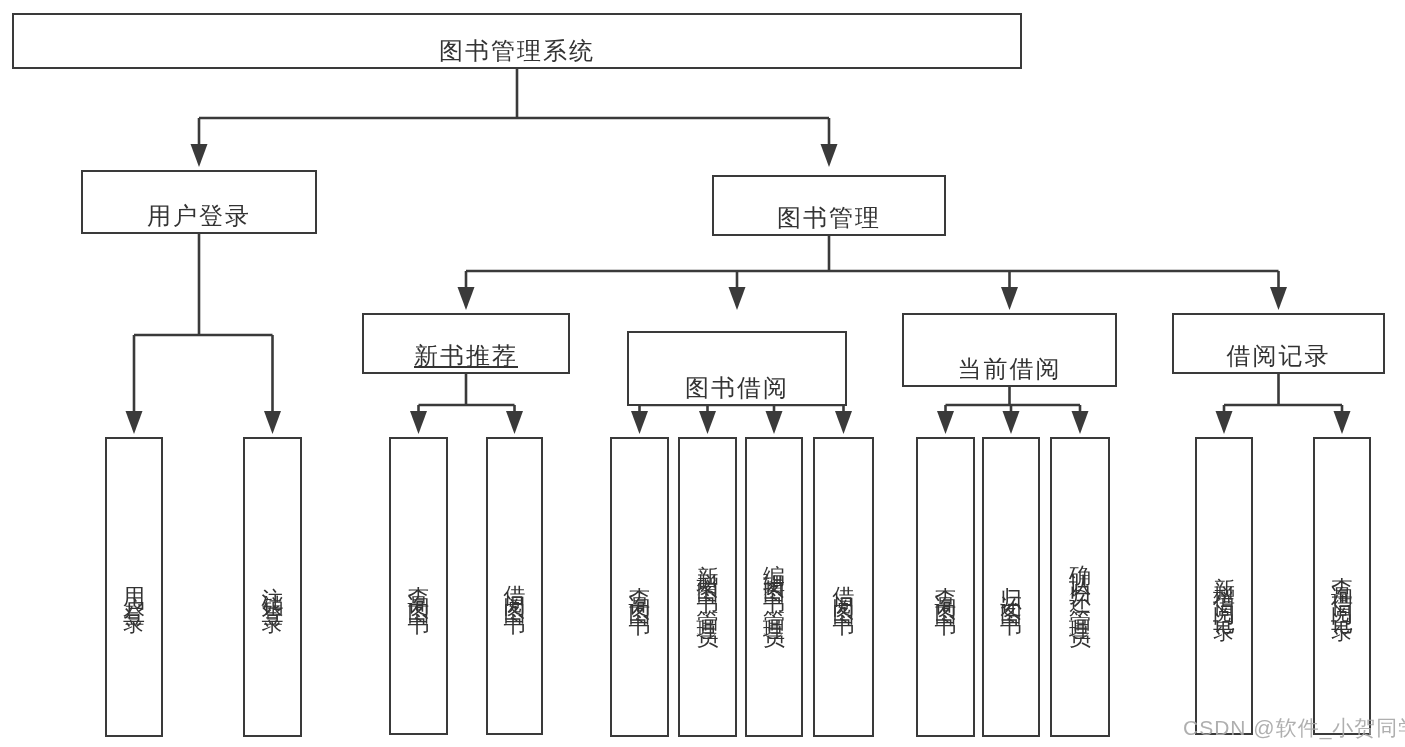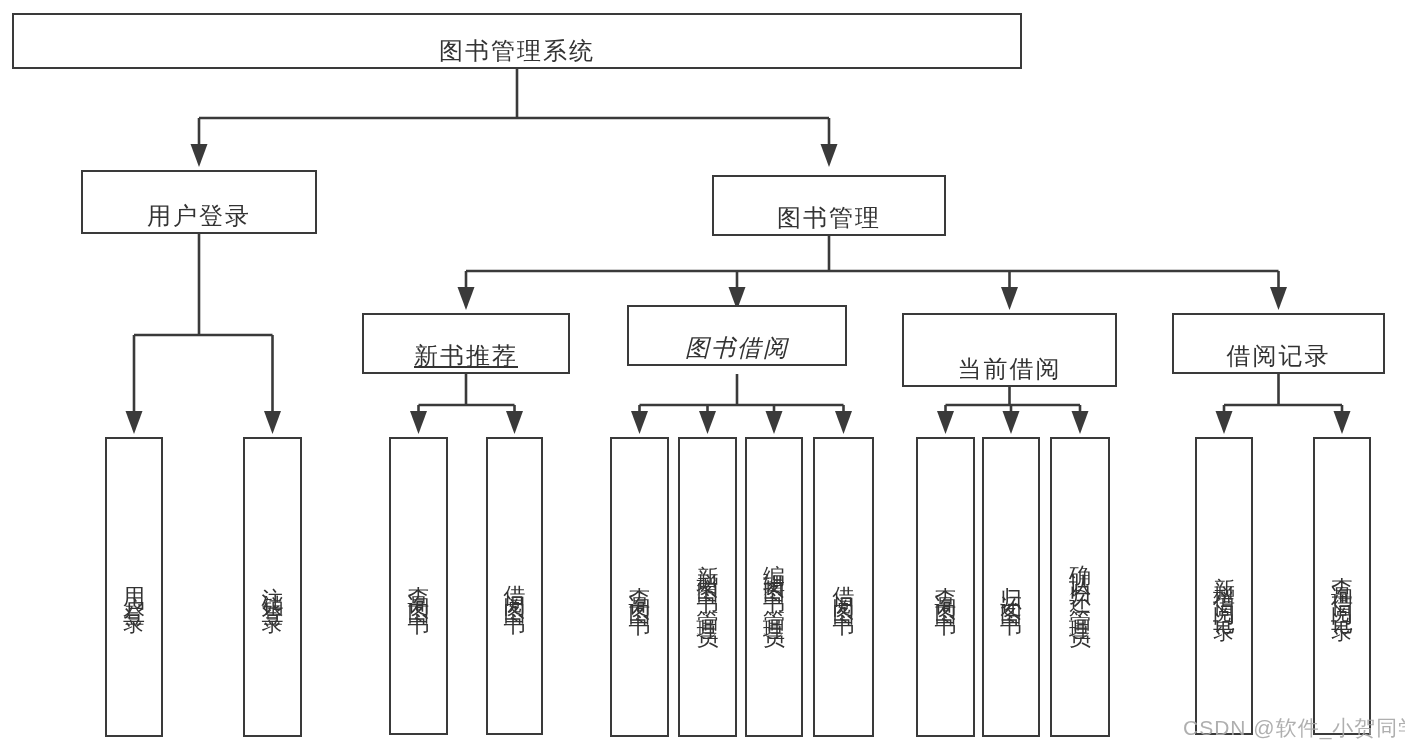--- a/index.html
+++ b/index.html
@@ -139,21 +139,21 @@
       </div>
       <div class="node v" style="left: 105px; top: 437px; width: 58px; height: 300px;">
         <span>用户登录</span>
       </div>
       <div class="node v" style="left: 243px; top: 437px; width: 59px; height: 300px;">
         <span>注销登录</span>
       </div>
       <div class="node h" style="left: 362px; top: 313px; width: 208px; height: 61px; text-decoration: underline;">
         <span>新书推荐</span>
       </div>
-      <div class="node h" style="left: 627px; top: 305px; width: 220px; height: 61px; font-style: italic;">
+      <div class="node h" style="left: 627px; top: 331px; width: 220px; height: 75px;">
         <span>图书借阅</span>
       </div>
       <div class="node h" style="left: 902px; top: 313px; width: 215px; height: 74px;">
         <span>当前借阅</span>
       </div>
       <div class="node h" style="left: 1172px; top: 313px; width: 213px; height: 61px;">
         <span>借阅记录</span>
       </div>
       <div class="node v" style="left: 389px; top: 437px; width: 59px; height: 298px;">
         <span>查询图书</span>

